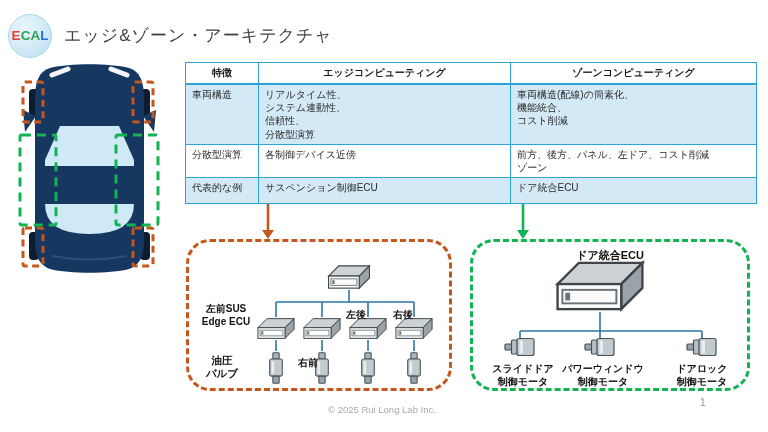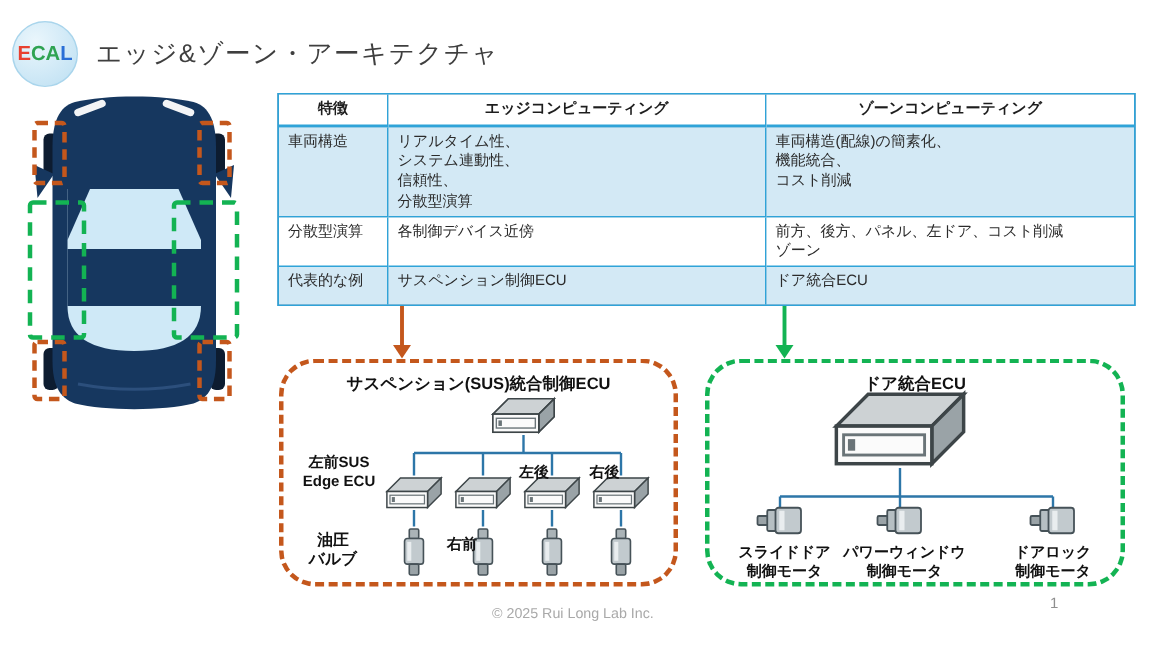--- a/index.html
+++ b/index.html
@@ -178,21 +178,20 @@
       <use href="#sym-ecu" x="136" y="22" width="48" height="26"></use>
       <use href="#sym-ecu" x="66" y="75" width="42" height="23"></use>
       <use href="#sym-ecu" x="112" y="75" width="42" height="23"></use>
       <use href="#sym-ecu" x="158" y="75" width="42" height="23"></use>
       <use href="#sym-ecu" x="204" y="75" width="42" height="23"></use>
       <use href="#sym-valve" x="78" y="109" width="18" height="34"></use>
       <use href="#sym-valve" x="124" y="109" width="18" height="34"></use>
       <use href="#sym-valve" x="170" y="109" width="18" height="34"></use>
       <use href="#sym-valve" x="216" y="109" width="18" height="34"></use>
     </svg>
-    <div class="panel-title">サスペンション(SUS)統合制御ECU</div>
     <div class="dlabel lab-ecu1 pre">左前SUS
 Edge ECU</div>
     <div class="dlabel lab-sub p0">右前</div>
     <div class="dlabel lab-sub p1">左後</div>
     <div class="dlabel lab-sub p2">右後</div>
     <div class="dlabel lab-valve pre">油圧
 バルブ</div>
   </div>
 
   <div class="panel panel-zone">

